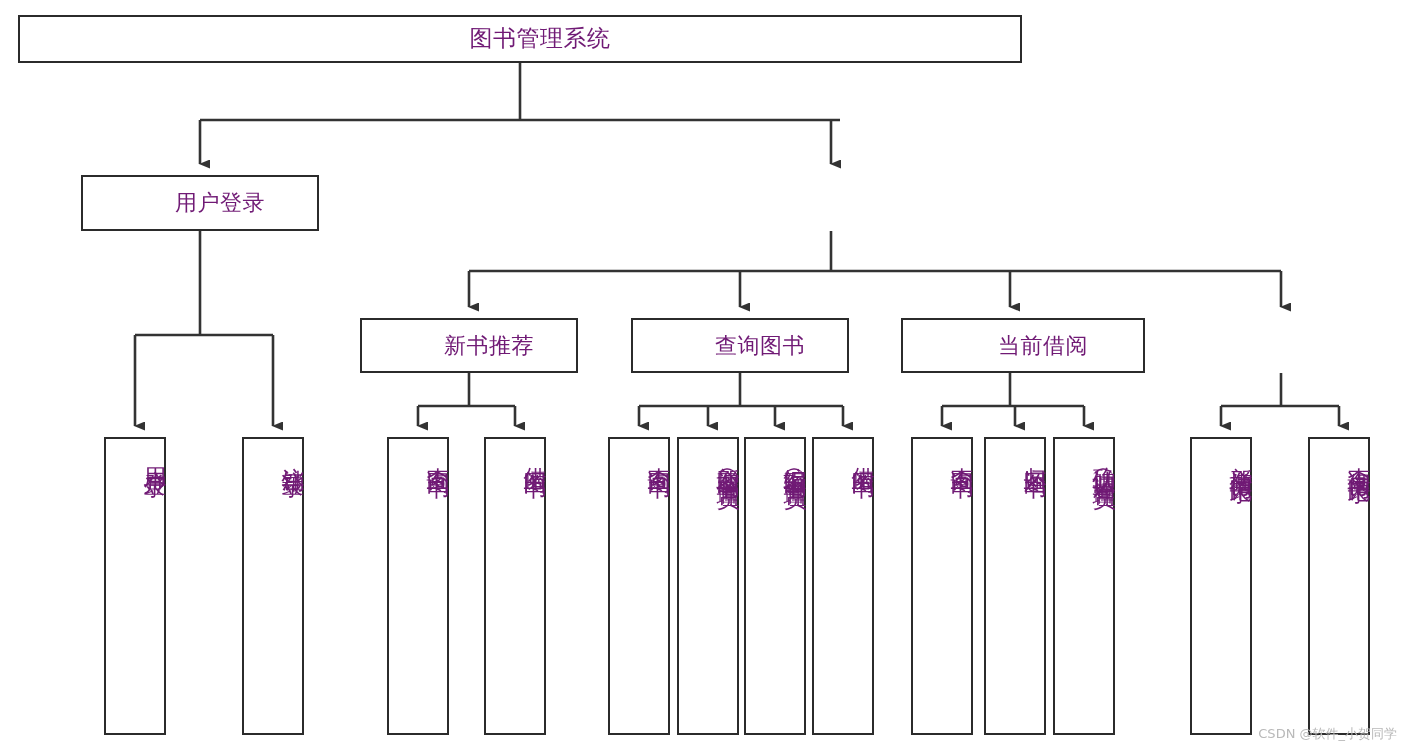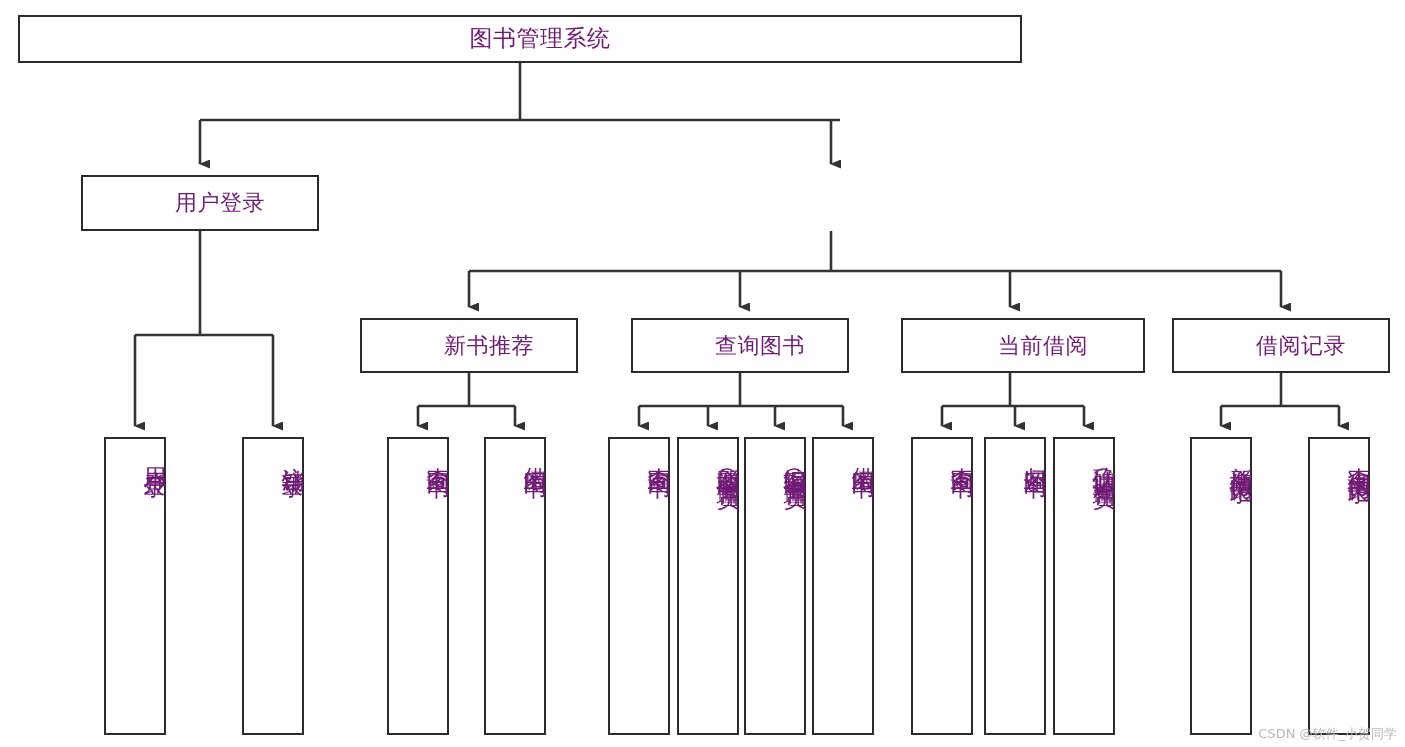--- a/index.html
+++ b/index.html
@@ -151,23 +151,20 @@
   </div>
 
   <div class="node horiz" style="left:631px; top:318px; width:218px; height:55px;">
     <span class="label">查询图书</span>
   </div>
 
   <div class="node horiz" style="left:901px; top:318px; width:244px; height:55px;">
     <span class="label">当前借阅</span>
   </div>
 
-  <div class="node horiz" style="left:1172px; top:318px; width:218px; height:55px;">
-    <span class="label">借阅记录</span>
-  </div>
 
   <div class="node vert" style="left:104px; top:437px; width:62px; height:298px;">
     <span class="label">用户登录</span>
   </div>
 
   <div class="node vert" style="left:242px; top:437px; width:62px; height:298px;">
     <span class="label">注销登录</span>
   </div>
 
   <div class="node vert" style="left:387px; top:437px; width:62px; height:298px;">

